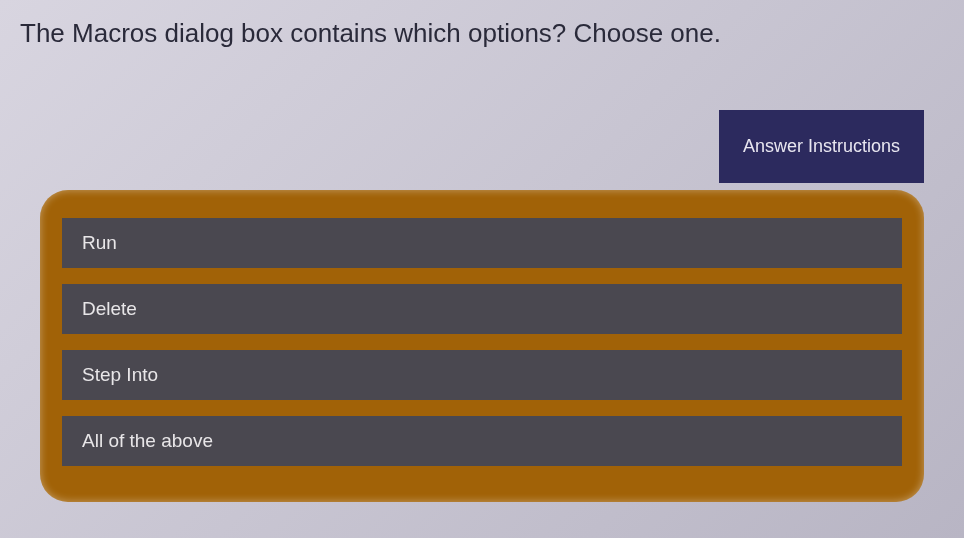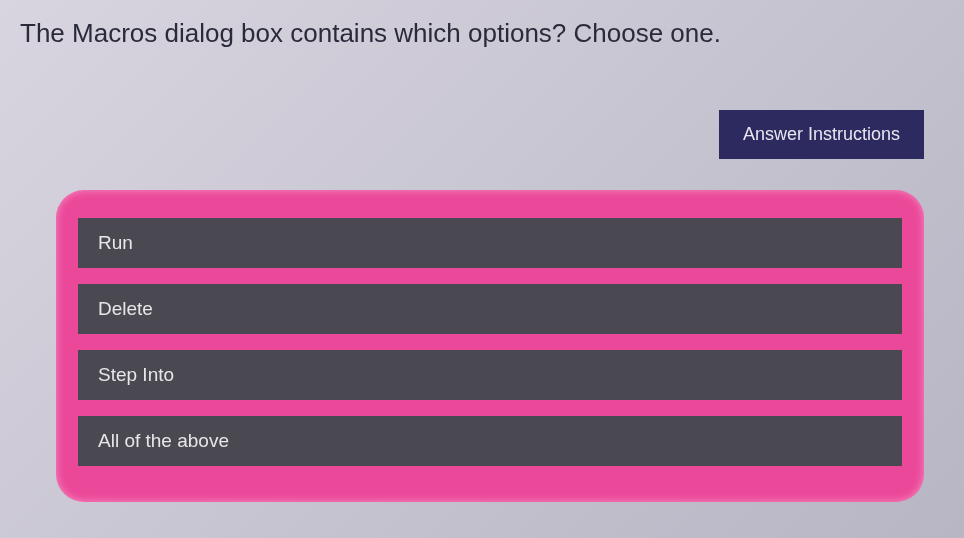--- a/index.html
+++ b/index.html
@@ -22,33 +22,33 @@
       font-size: 26px;
       color: #2a2a3a;
       font-weight: 400;
     }
     .instructions-btn {
       position: absolute;
       top: 110px;
       right: 40px;
       background: #2c2a5e;
       color: #e8e6f0;
-      padding: 14px 24px;
+      padding: 26px 24px;
       font-size: 18px;
       border: none;
       cursor: pointer;
       font-family: inherit;
       margin-left: 12px;
     }
     .answers-panel {
       position: absolute;
       top: 190px;
-      left: 56px;
+      left: 40px;
       right: 40px;
-      background: #ec4899;
+      background: #a16207;
       border-radius: 28px;
       padding: 28px 22px 36px 22px;
       box-shadow: inset 0 0 8px rgba(255,255,255,0.4);
     }
     .answer-option {
       background: #4a4850;
       color: #e8e6e8;
       padding: 14px 20px;
       margin-bottom: 16px;
       font-size: 19px;

